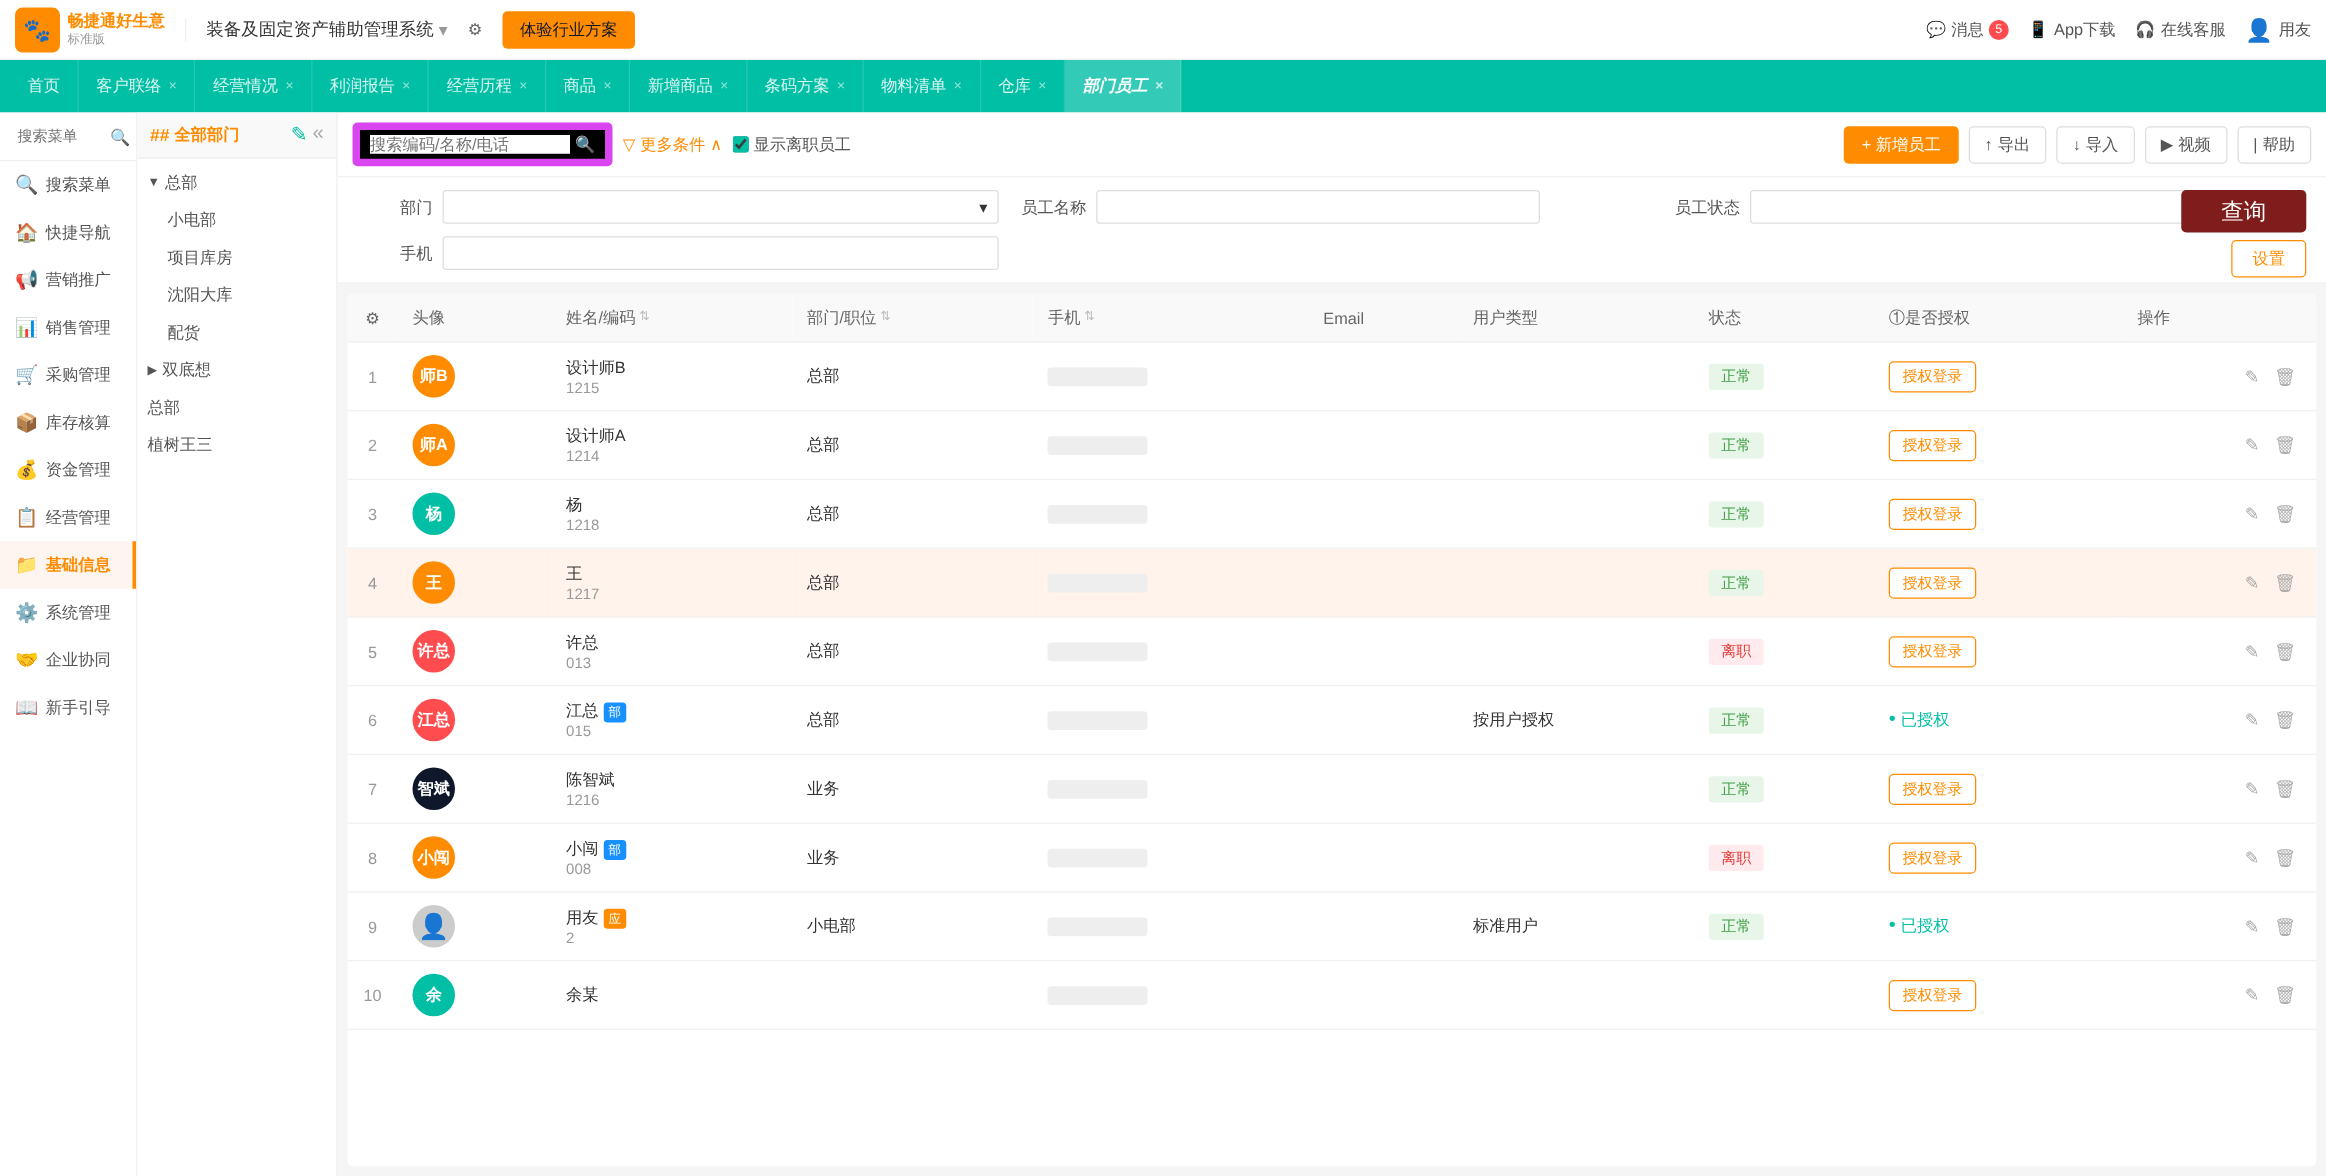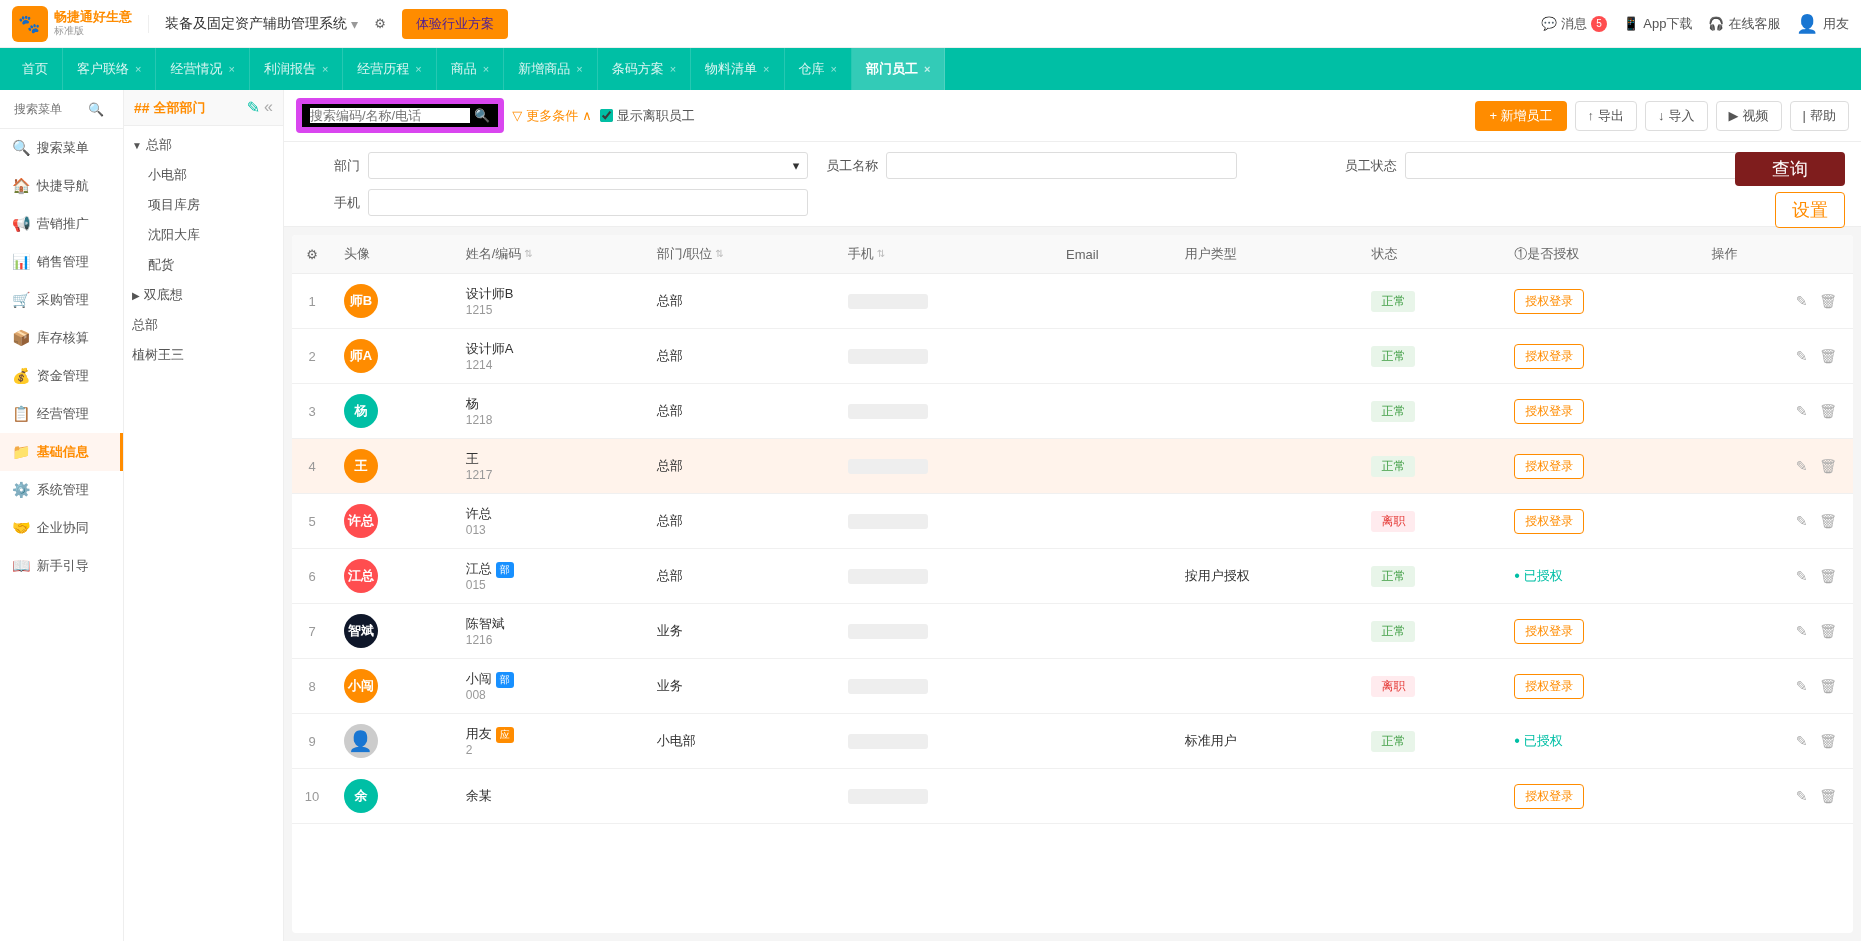--- a/index.html
+++ b/index.html
@@ -7,36 +7,36 @@
 
     
     .top-bar { display: flex; align-items: center; background: #fff; height: 48px; padding: 0 12px; border-bottom: 1px solid #eee; justify-content: space-between; }
     .top-bar-left { display: flex; align-items: center; gap: 8px; }
     .logo-area { display: flex; align-items: center; gap: 6px; }
     .logo-icon { width: 36px; height: 36px; background: #ff8c00; border-radius: 6px; display: flex; align-items: center; justify-content: center; color: #fff; font-size: 18px; }
     .logo-text { font-size: 13px; color: #ff8c00; font-weight: bold; line-height: 1.2; }
     .logo-sub { font-size: 10px; color: #999; }
     .system-title { display: flex; align-items: center; gap: 4px; font-size: 14px; color: #333; padding-left: 16px; border-left: 1px solid #eee; margin-left: 8px; }
     .settings-icon { width: 28px; height: 28px; display: flex; align-items: center; justify-content: center; cursor: pointer; color: #666; }
-    .try-btn { background: #ff8c00; color: #4c1d95; border: none; border-radius: 4px; padding: 6px 14px; font-size: 13px; cursor: pointer; }
+    .try-btn { background: #ff8c00; color: #0f172a; border: none; border-radius: 4px; padding: 6px 14px; font-size: 13px; cursor: pointer; }
     .top-bar-right { display: flex; align-items: center; gap: 16px; font-size: 13px; color: #555; }
     .top-right-item { display: flex; align-items: center; gap: 4px; cursor: pointer; }
     .badge { background: #ff4d4f; color: #fff; border-radius: 50%; width: 16px; height: 16px; font-size: 10px; display: flex; align-items: center; justify-content: center; }
 
     
     .nav-tabs { display: flex; align-items: center; background: #00bfa5; height: 42px; padding: 0 8px; overflow-x: auto; }
     .nav-tab { display: flex; align-items: center; gap: 4px; padding: 0 14px; height: 42px; color: rgba(255,255,255,0.85); font-size: 13px; cursor: pointer; white-space: nowrap; border-right: 1px solid rgba(255,255,255,0.15); }
-    .nav-tab.active { background: rgba(255,255,255,0.2); color: #fff; font-weight: bold; }
+    .nav-tab.active { background: rgba(255,255,255,0.2); color: #fff; font-weight: bold; font-style: italic; }
     .nav-tab .close-x { font-size: 11px; opacity: 0.7; margin-left: 2px; }
 
     
     .main-layout { display: flex; height: calc(100vh - 90px); }
 
     
-    .sidebar { width: 124px; background: #fff; border-right: 1px solid #eee; overflow-y: auto; flex-shrink: 0; }
+    .sidebar { width: 110px; background: #fff; border-right: 1px solid #eee; overflow-y: auto; flex-shrink: 0; }
     .sidebar-search { display: flex; align-items: center; padding: 8px; border-bottom: 1px solid #eee; }
     .sidebar-search input { border: 1px solid #ddd; border-radius: 3px; padding: 4px 6px; font-size: 12px; width: 100%; }
     .sidebar-nav { list-style: none; }
     .sidebar-nav-item { display: flex; align-items: center; gap: 6px; padding: 10px 12px; font-size: 13px; color: #555; cursor: pointer; }
     .sidebar-nav-item.active { background: #fff5f0; color: #ff8c00; font-weight: bold; border-right: 3px solid #ff8c00; }
     .sidebar-nav-item .icon { font-size: 15px; }
 
     
     .dept-panel { width: 160px; background: #fff; border-right: 1px solid #eee; flex-shrink: 0; overflow-y: auto; }
     .dept-panel-header { display: flex; align-items: center; justify-content: space-between; padding: 8px 10px; background: #f9f9f9; border-bottom: 1px solid #eee; }
@@ -63,21 +63,21 @@
     .btn-outline { background: #fff; color: #555; border: 1px solid #ddd; border-radius: 4px; padding: 5px 12px; font-size: 13px; cursor: pointer; display: flex; align-items: center; gap: 4px; }
 
     
     .filter-row { background: #fff; padding: 10px 16px; border-bottom: 1px solid #eee; display: grid; grid-template-columns: 1fr 1fr 1fr; gap: 10px; position: relative; }
     .filter-item { display: flex; align-items: center; gap: 8px; }
     .filter-label { font-size: 13px; color: #555; white-space: nowrap; width: 60px; text-align: right; }
     .filter-input { flex: 1; border: 1px solid #ddd; border-radius: 3px; padding: 5px 8px; font-size: 13px; }
     .filter-select { flex: 1; border: 1px solid #ddd; border-radius: 3px; padding: 5px 8px; font-size: 13px; background: #fff; display: flex; align-items: center; justify-content: space-between; cursor: pointer; }
     .filter-actions { position: absolute; right: 16px; top: 10px; display: flex; gap: 6px; flex-direction: column; }
     .btn-search { background: #7f1d1d; color: #fff; border: none; border-radius: 4px; padding: 5px 16px; font-size: 18px; cursor: pointer; }
-    .btn-set { background: #fff; color: #ff8c00; border: 1px solid #ff8c00; border-radius: 4px; padding: 5px 16px; font-size: 18px; cursor: pointer; margin-left: 40px; }
+    .btn-set { background: #fff; color: #ff8c00; border: 1px solid #ff8c00; border-radius: 4px; padding: 5px 16px; font-size: 13px; cursor: pointer; margin-left: 40px; }
 
     
     .table-wrapper { flex: 1; background: #fff; margin: 8px; border-radius: 4px; overflow-x: auto; }
     table { width: 100%; border-collapse: collapse; font-size: 13px; }
     table th { background: #f9f9f9; border-bottom: 1px solid #eee; padding: 10px 12px; text-align: left; color: #666; font-weight: normal; white-space: nowrap; }
     table td { border-bottom: 1px solid #f0f0f0; padding: 10px 12px; color: #333; vertical-align: middle; }
     table tr.highlighted td { background: #fff3eb; }
     .avatar { width: 34px; height: 34px; border-radius: 50%; display: flex; align-items: center; justify-content: center; color: #fff; font-size: 13px; font-weight: bold; }
     .avatar-gray { width: 34px; height: 34px; border-radius: 50%; background: #ccc; display: flex; align-items: center; justify-content: center; }
     .name-code { display: flex; flex-direction: column; }

